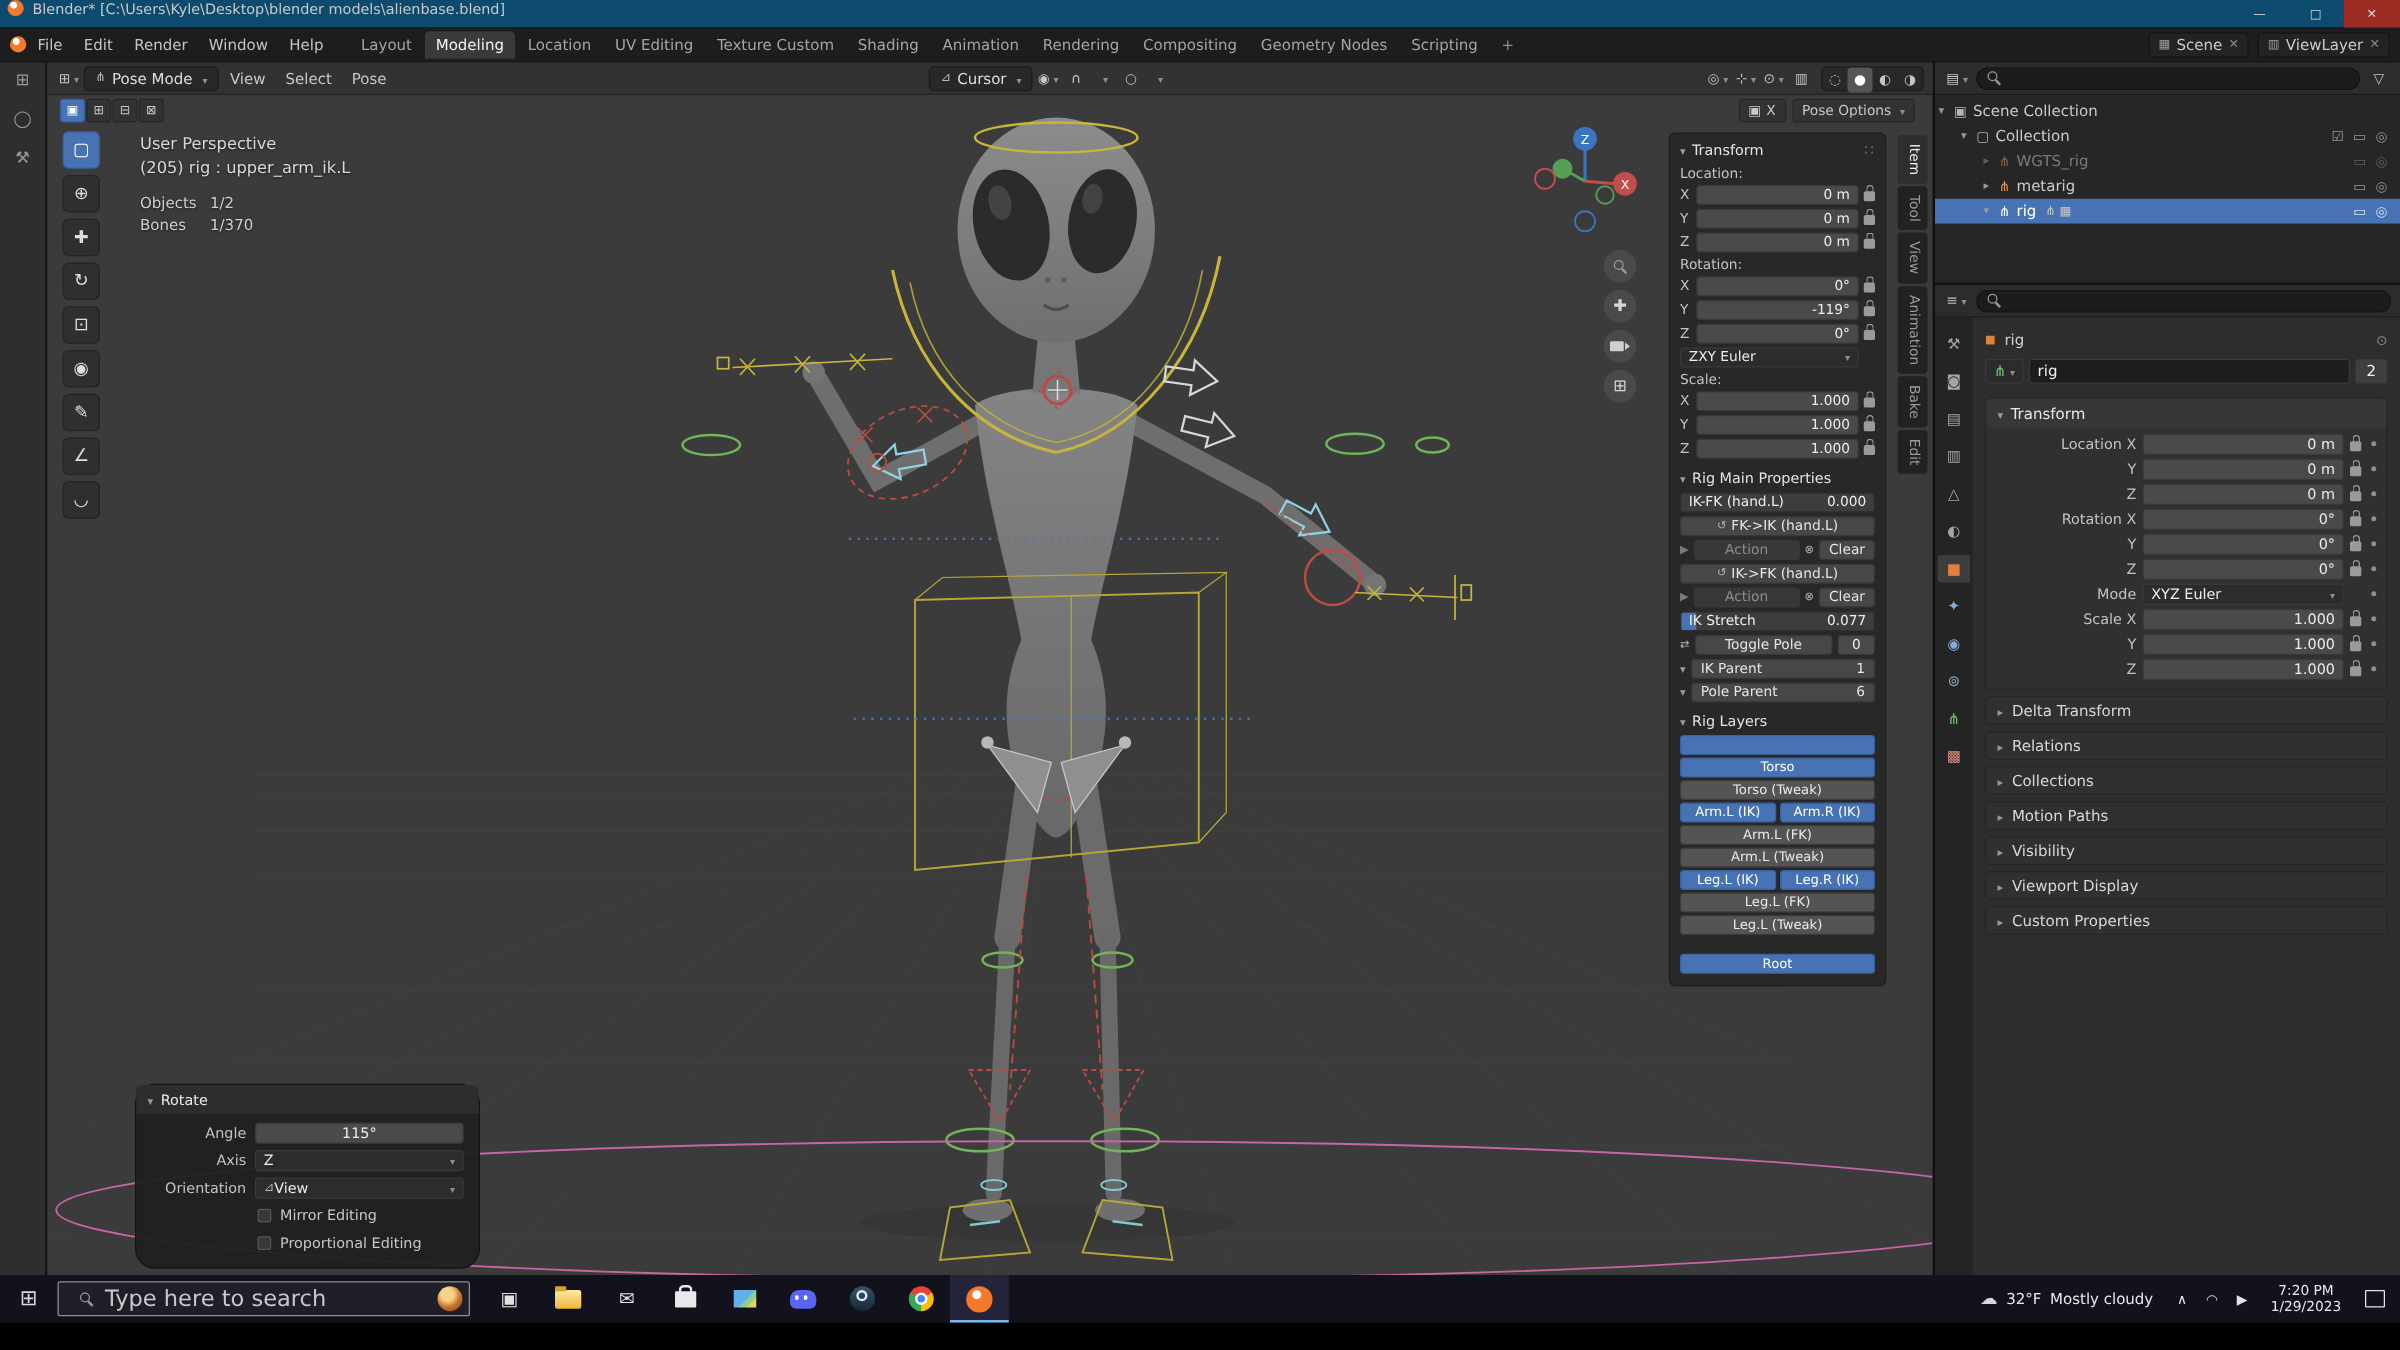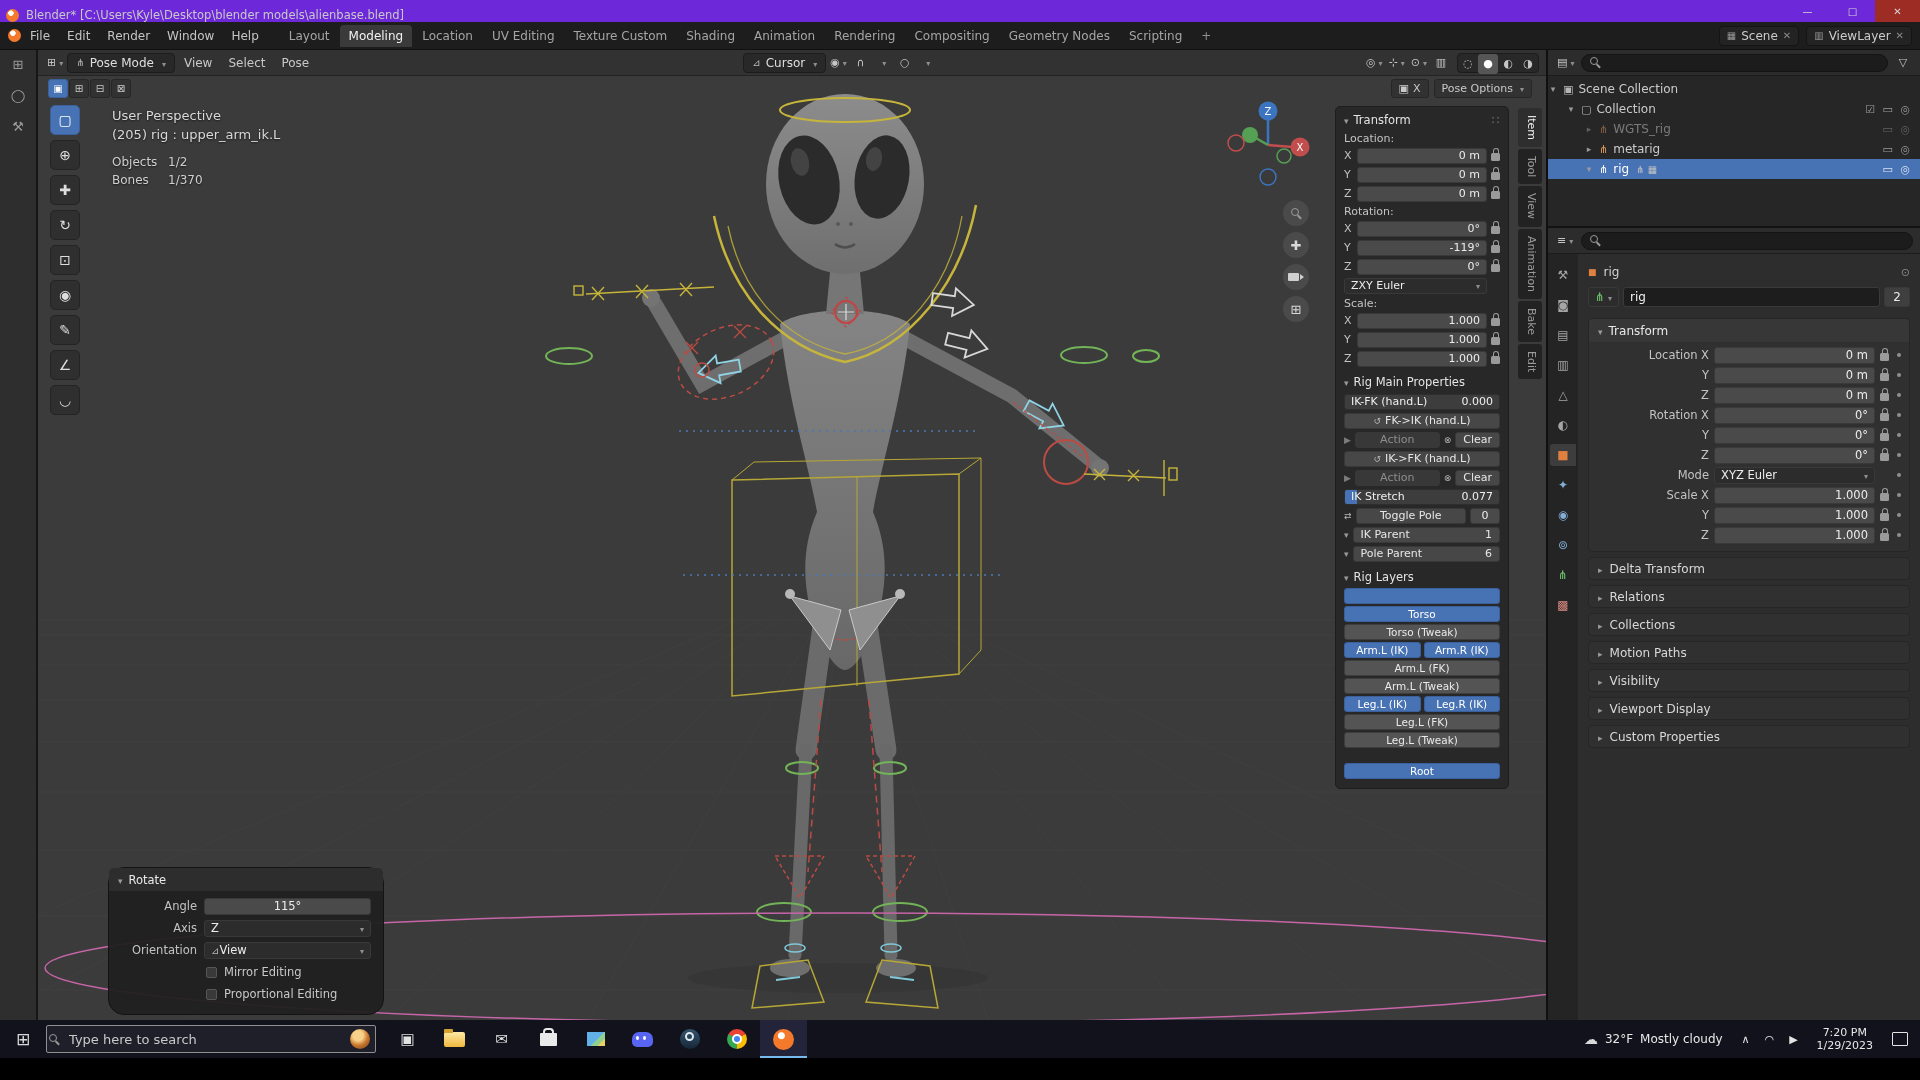--- a/index.html
+++ b/index.html
@@ -13,21 +13,21 @@
   .np-grip::after{content:"∷";color:#767676;letter-spacing:1px}
   .mag{position:relative;width:11px;height:11px;display:inline-block;flex:none}
   .mag::before{content:"";position:absolute;width:6px;height:6px;border:1.5px solid #9a9a9a;border-radius:50%;left:0;top:0}
   .mag::after{content:"";position:absolute;width:5px;height:1.5px;background:#9a9a9a;transform:rotate(45deg);left:6px;top:8px}
   .lock{position:relative;width:9px;height:8px;background:#9a9a9a;border-radius:1.5px;margin-top:3px;flex:none}
   .lock::before{content:"";position:absolute;top:-5px;left:1.5px;width:4px;height:5px;border:1.5px solid #9a9a9a;border-bottom:none;border-radius:3px 3px 0 0}
   .lockspace{width:9px;flex:none}
   .dot{width:4px;height:4px;border-radius:50%;background:#8f8f8f;margin-left:3px;flex:none}
 
   
-  #titlebar{height:22px;background:#6d28d9;display:flex;align-items:flex-end;padding-left:6px;gap:7px}
+  #titlebar{height:22px;background:#0c4a6e;display:flex;align-items:flex-start;padding-left:6px;gap:7px}
   .blogo{width:13px;height:13px;border-radius:50%;background:radial-gradient(circle at 38% 32%,#fff 0 2.5px,#f5792a 3px 70%,#d8671f);flex:none}
   .tb-title{font-size:11.5px;color:#c9c9c9;white-space:nowrap}
   .tb-btns{margin-left:auto;display:flex;height:22px}
   .tbb{width:45px;height:22px;display:flex;align-items:center;justify-content:center;font-size:10px;color:#d5d5d5}
   .tbb.close{background:#9d2c24}
 
   
   #topbar{height:28px;background:#1d1d1d;display:flex;align-items:center;padding:0 8px;gap:1px;border-bottom:1px solid #101010}
   #topbar .menu{padding:2px 8px;font-size:12px;color:#c5c5c5;border-radius:3px}
   .ws-tabs{display:flex;align-items:center;margin-left:12px;gap:1px}
@@ -160,21 +160,21 @@
   .pr-collapsed{height:23px;display:flex;align-items:center;gap:7px;background:#303030;border:1px solid #262626;border-radius:4px;margin-top:5px;padding:0 9px;color:#d8d8d8;font-size:12px}
 
   
   #statusbar{height:22px;background:#232323;border-top:1px solid #131313;display:flex;align-items:center;padding:0 10px;color:#8f8f8f;font-size:11.5px;position:relative}
   .st-chip{position:absolute;top:3px;width:14px;height:15px;background:#1a1a1a;border:1px solid #0b0b0b;border-radius:3px}
   #statusbar .ver{margin-left:auto}
 
   
   #taskbar{height:38px;background:#12121c;display:flex;align-items:center;color:#e8e8e8}
   .tb-start{width:46px;height:38px;display:flex;align-items:center;justify-content:center;font-size:17px;color:#d8d8d8}
-  .tb-search{width:330px;height:28px;margin:0 8px 0 0;background:#1f1f2a;border:1px solid #8f8f8f;border-radius:2px;display:flex;align-items:center;gap:9px;padding:0 5px 0 2px;font-size:13px;color:#c9c9c9}
+  .tb-search{width:330px;height:28px;margin:0 8px 0 0;background:#1f1f2a;border:1px solid #8f8f8f;border-radius:2px;display:flex;align-items:center;gap:9px;padding:0 5px 0 17px;font-size:18px;color:#c9c9c9}
   .tb-ph{flex:1;white-space:nowrap}
   .tb-widget{width:20px;height:20px;border-radius:50%;background:radial-gradient(circle at 40% 33%,#f8d28a 0 28%,#c9762e 55%,#6d3d14);flex:none}
   .tb-app{width:47px;height:38px;display:flex;align-items:center;justify-content:center;position:relative;font-size:15px;color:#e2e2e2}
   .tb-app.on{background:#23233a;box-shadow:inset 0 -2px 0 #76b9ed}
   [data-app="file-explorer"]::before{content:"";width:21px;height:15px;background:linear-gradient(180deg,#ffe9a6,#efb73c);border-radius:2px}
   [data-app="file-explorer"]::after{content:"";position:absolute;top:9px;left:13px;width:9px;height:4px;background:#d8a22e;border-radius:1px 1px 0 0}
   [data-app="store"]::before{content:"";width:17px;height:13px;background:#e9e9e9;border-radius:1px}
   [data-app="store"]::after{content:"";position:absolute;top:8px;left:18px;width:7px;height:5px;border:2px solid #e9e9e9;border-bottom:none;border-radius:4px 4px 0 0}
   [data-app="photos"]::before{content:"";width:18px;height:14px;background:linear-gradient(135deg,#62b0e8 0 55%,#8fd08f 56% 75%,#e8d062 76%)}
   [data-app="discord"]::before{content:"";width:21px;height:15px;background:#5865f2;border-radius:7px 7px 5px 5px}

